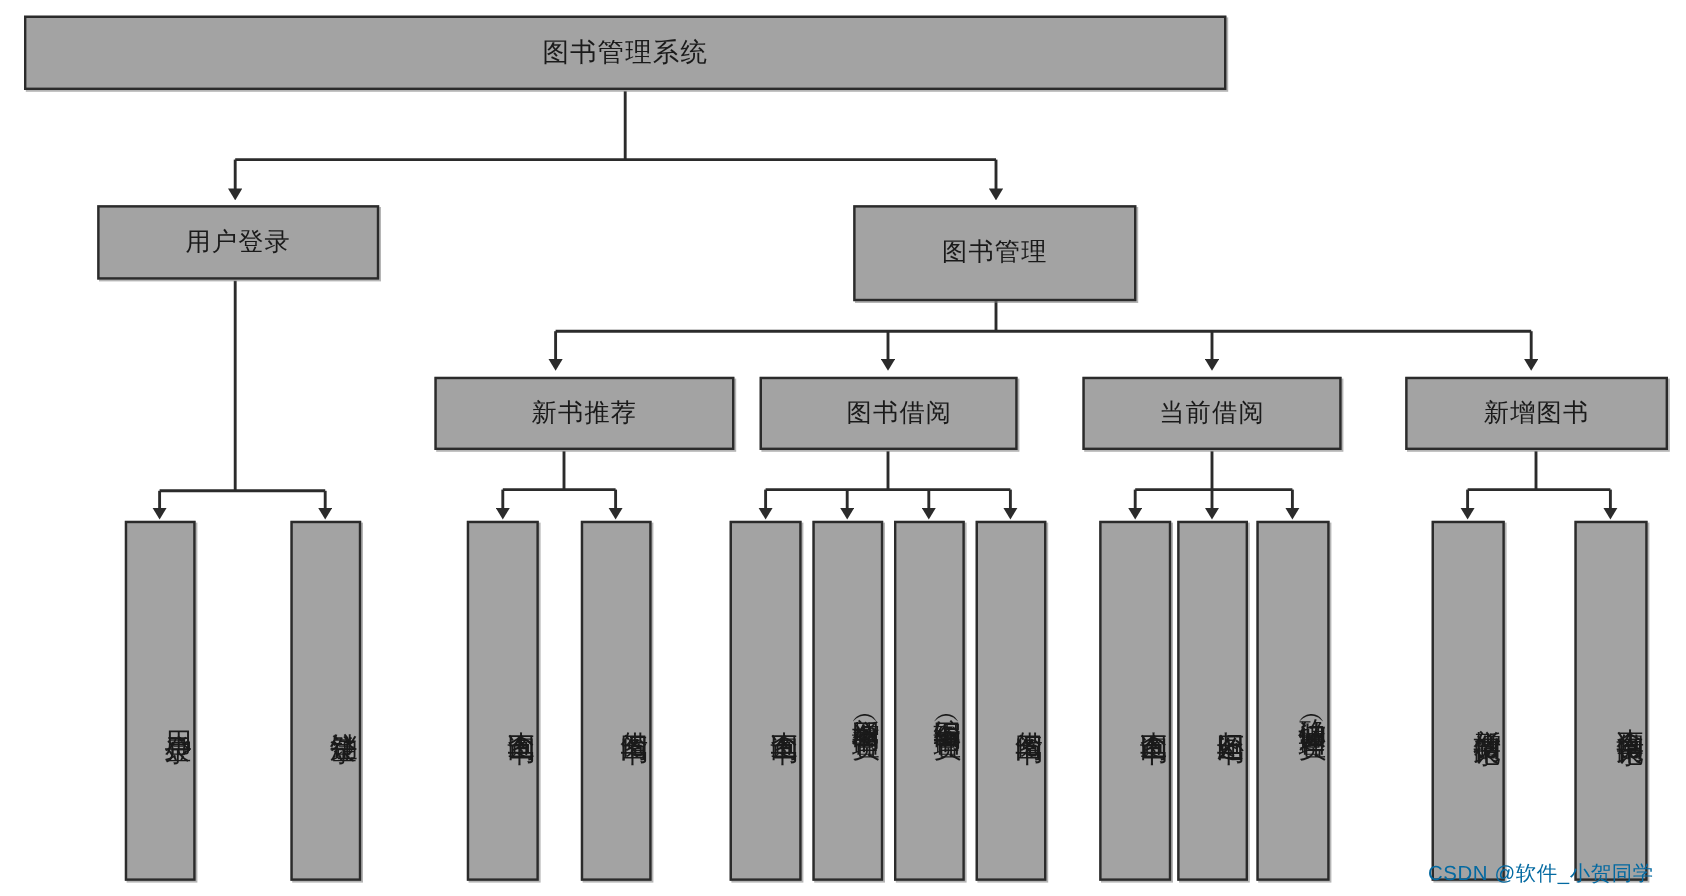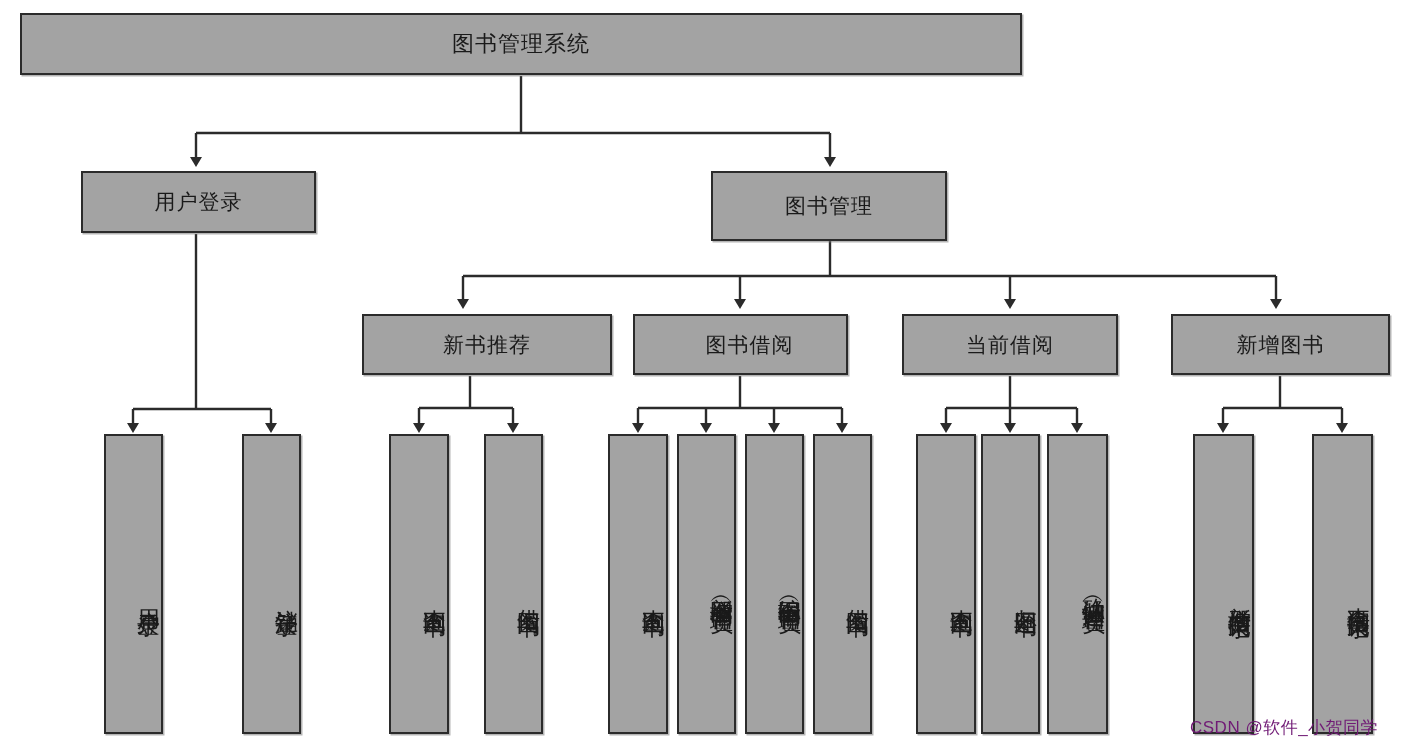--- a/index.html
+++ b/index.html
@@ -55,21 +55,21 @@
     letter-spacing: 2px;
   }
   .node.v.tall {
     padding-top: 10px;
   }
   .watermark {
     position: absolute;
     left: 1190px;
     top: 716px;
     font-size: 17px;
-    color: #701a75;
+    color: #0369a1;
     letter-spacing: 0.5px;
     white-space: nowrap;
   }
 </style>
 </head>
 <body>
 
 <div id="canvas">
 
   <svg id="wires" viewBox="0 0 1405 747">
@@ -122,21 +122,21 @@
     </g>
   </svg>
 
   <div class="node h root" style="left:20px; top:13px; width:1002px; height:62px;">
     <span>图书管理系统</span>
   </div>
 
   <div class="node h" style="left:81px; top:171px; width:235px; height:62px;">
     <span>用户登录</span>
   </div>
-  <div class="node h" style="left:711px; top:171px; width:236px; height:70px;">
+  <div class="node h" style="left:711px; top:171px; width:236px; height:80px;">
     <span>图书管理</span>
   </div>
 
   <div class="node h" style="left:362px; top:314px; width:250px; height:61px;">
     <span>新书推荐</span>
   </div>
   <div class="node h" style="left:633px; top:314px; width:215px; height:61px;padding-left:18px;">
     <span>图书借阅</span>
   </div>
   <div class="node h" style="left:902px; top:314px; width:216px; height:61px;align-items:center;">

